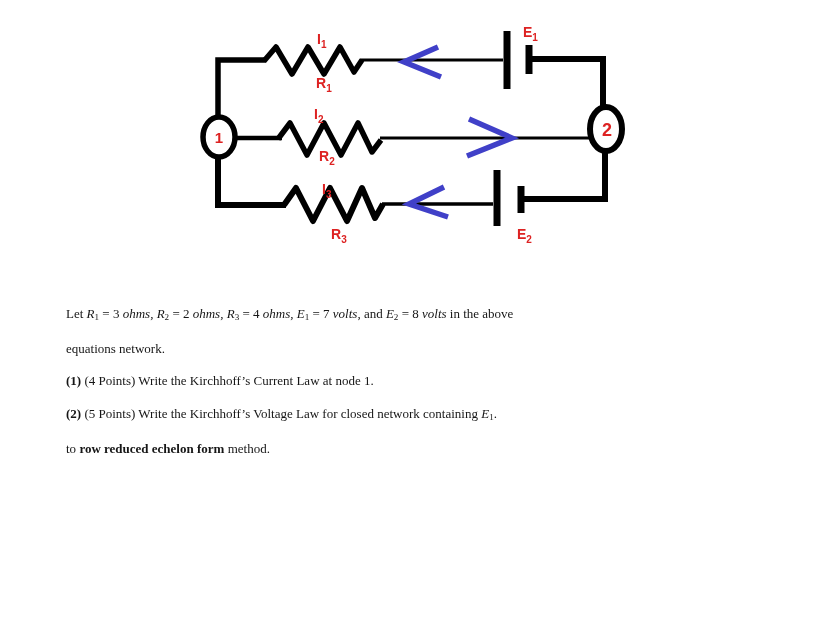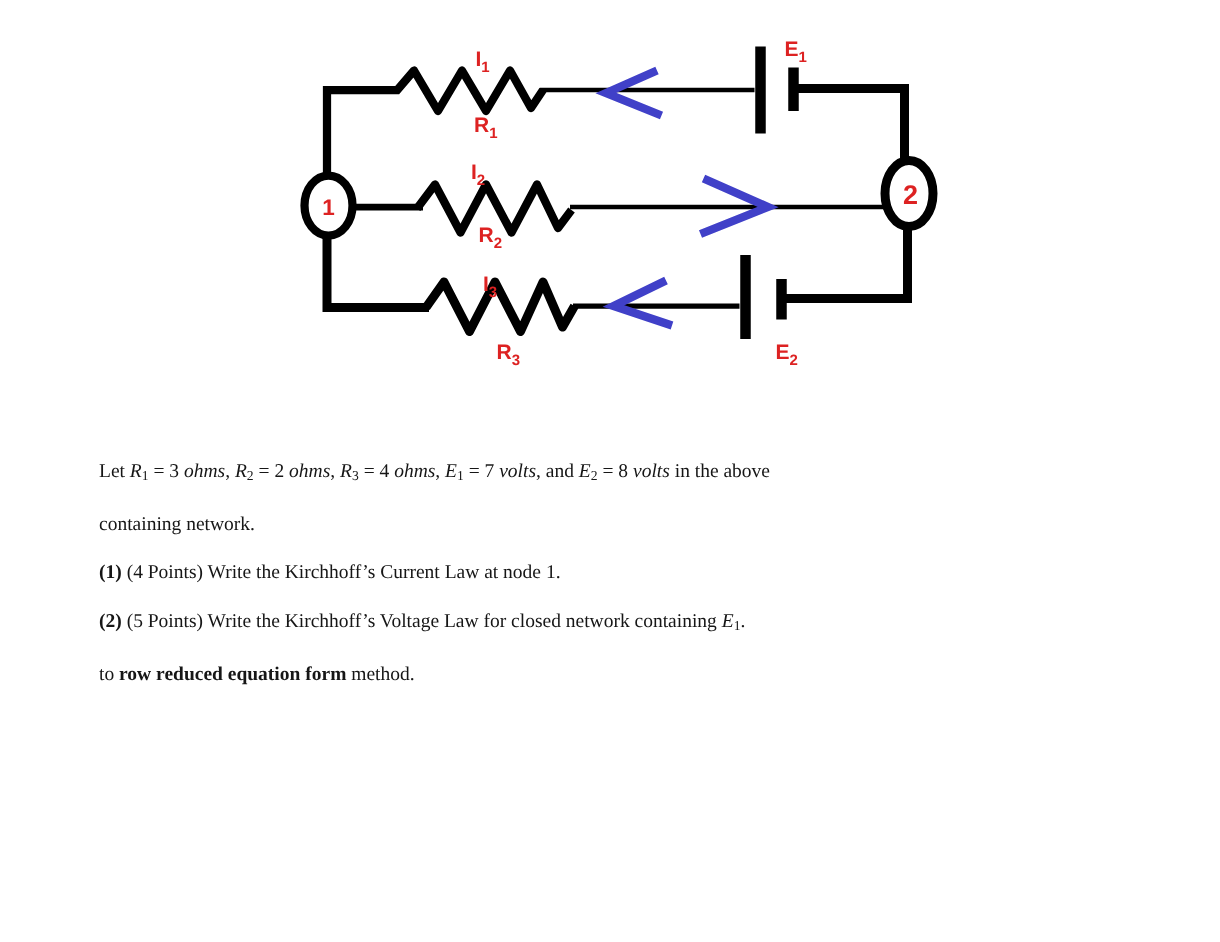--- a/index.html
+++ b/index.html
@@ -75,17 +75,17 @@
   <text class="rlabel" x="322" y="194"><tspan>I</tspan><tspan class="sub" dy="4">3</tspan></text>
   <text class="rlabel" x="331" y="239"><tspan>R</tspan><tspan class="sub" dy="4">3</tspan></text>
   <text class="rlabel" x="517" y="239"><tspan>E</tspan><tspan class="sub" dy="4">2</tspan></text>
 
   <text class="rlabel node-num-1" x="219" y="143" text-anchor="middle">1</text>
   <text class="rlabel node-num-2" x="607" y="136" text-anchor="middle">2</text>
 </svg>
 
 <div class="problem-text">
     <div class="text-line"><span>Let </span><span class="seg-i">R</span><span class="seg-s">1</span><span> = 3 </span><span class="seg-i">ohms</span><span>, </span><span class="seg-i">R</span><span class="seg-s">2</span><span> = 2 </span><span class="seg-i">ohms</span><span>, </span><span class="seg-i">R</span><span class="seg-s">3</span><span> = 4 </span><span class="seg-i">ohms</span><span>, </span><span class="seg-i">E</span><span class="seg-s">1</span><span> = 7 </span><span class="seg-i">volts</span><span>, and </span><span class="seg-i">E</span><span class="seg-s">2</span><span> = 8 </span><span class="seg-i">volts</span><span> in the above</span></div>
-    <div class="text-line"><span>containing network.</span></div>
+    <div class="text-line"><span>equations network.</span></div>
     <div class="text-line"><span class="seg-b">(1)</span><span> (4 Points) Write the Kirchhoff’s Current Law at node 1.</span></div>
     <div class="text-line"><span class="seg-b">(2)</span><span> (5 Points) Write the Kirchhoff’s Voltage Law for closed network containing </span><span class="seg-i">E</span><span class="seg-s">1</span><span>.</span></div>
-    <div class="text-line"><span>to </span><span class="seg-b">row reduced equation form</span><span> method.</span></div>
+    <div class="text-line"><span>to </span><span class="seg-b">row reduced echelon form</span><span> method.</span></div>
   </div>
 
 </body></html>

